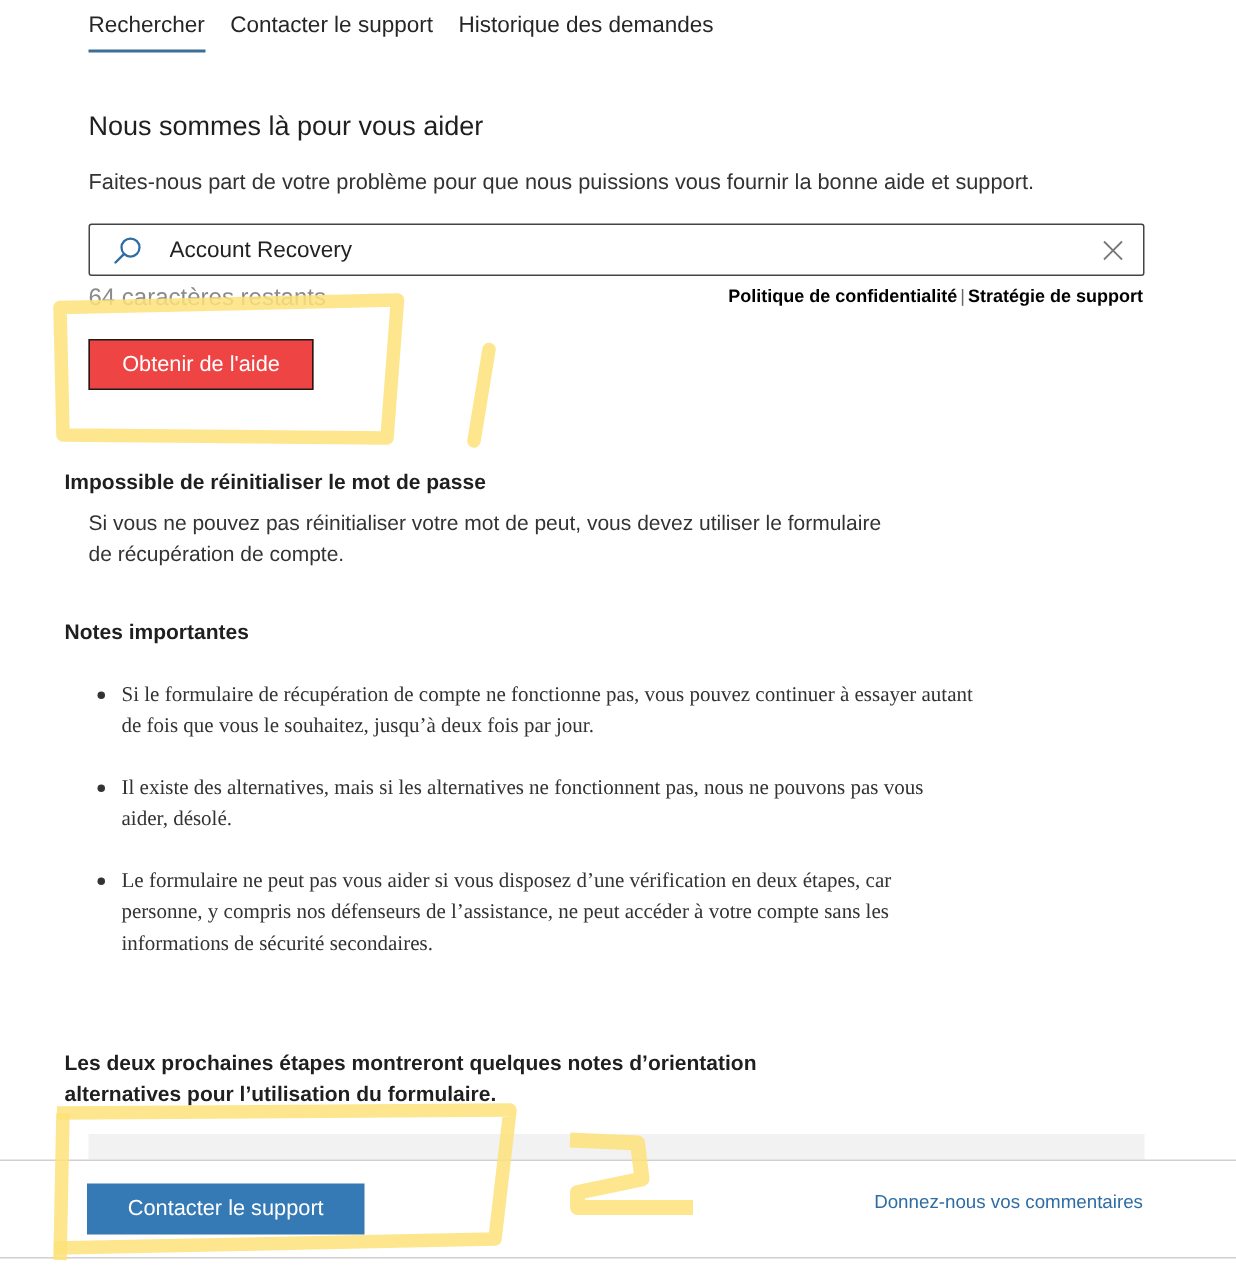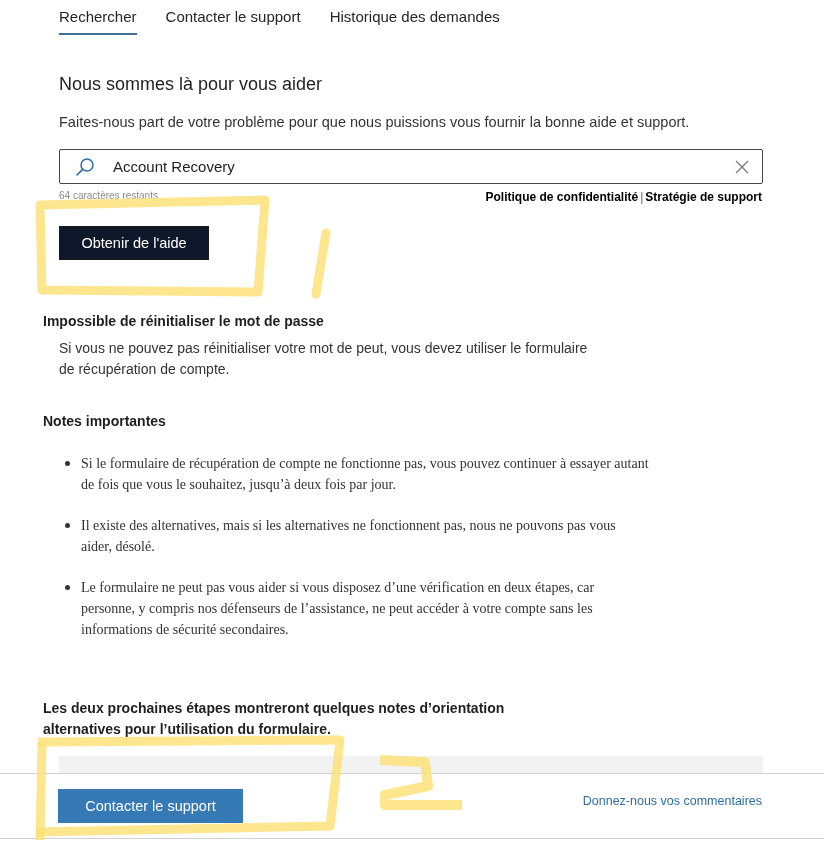--- a/index.html
+++ b/index.html
@@ -1,36 +1,36 @@
 <!DOCTYPE html>
 <html><head>
 <meta charset="utf-8">
 <style>
   * { box-sizing: border-box; margin: 0; padding: 0; }
   html, body { width: 824px; height: 843px; overflow: hidden; background: #ffffff; }
   body { font-family: "Liberation Sans", "DejaVu Sans", sans-serif; color: #262626; position: relative; }
 
-  .tabs { position: absolute; top: 0; left: 59px; display: flex; gap: 12px; height: 36px; }
+  .tabs { position: absolute; top: 0; left: 59px; display: flex; gap: 0; height: 36px; }
   .tab { font-size: 15px; color: #262626; padding-top: 8px; height: 36px; position: relative; cursor: pointer; margin-right: 17px; }
   .tab.active::after { content: ""; position: absolute; left: 0; right: 0; bottom: 1px; height: 2px; background: #3d6f96; }
 
   .title { position: absolute; top: 74px; left: 59px; font-size: 18px; color: #1f1f1f; font-weight: 400; }
   .subtitle { position: absolute; top: 114px; left: 59px; font-size: 14.5px; color: #333; }
 
   .search { position: absolute; top: 149px; left: 59px; width: 704px; height: 35px; border: 1px solid #444; border-radius: 2px; display: flex; align-items: center; gap: 11px; }
   .search .icon { width: 22px; height: 22px; margin-left: 14px; margin-right: 6px; display: flex; align-items: center; justify-content: center; }
   .search input { border: none; outline: none; font-family: "Liberation Sans", sans-serif; font-size: 15px; color: #222; flex: 1; background: transparent; }
   .search .clear { width: 20px; height: 20px; margin-right: 10px; display: flex; align-items: center; justify-content: center; cursor: pointer; }
 
-  .chars { position: absolute; top: 190px; left: 59px; font-size: 10px; color: #8a8a8a; }
+  .chars { position: absolute; top: 190px; left: 59px; font-size: 16px; color: #8a8a8a; }
   .links { position: absolute; top: 190px; right: 62px; font-size: 12px; color: #3d6f96; }
   .links a { color: #000000; text-decoration: none; cursor: pointer; font-weight: bold; }
   .links .sep { color: #666; margin: 0 2px; }
 
-  .btn-primary { position: absolute; top: 226px; left: 59px; width: 150px; height: 34px; background: #0f172a; border: 1px solid #1b1b1b; color: #fff; font-family: "Liberation Sans", sans-serif; font-size: 14.5px; cursor: pointer; }
+  .btn-primary { position: absolute; top: 226px; left: 59px; width: 150px; height: 34px; background: #ef4444; border: 1px solid #1b1b1b; color: #fff; font-family: "Liberation Sans", sans-serif; font-size: 14.5px; cursor: pointer; }
 
   .h-bold { position: absolute; left: 43px; font-size: 14px; font-weight: 700; color: #1f1f1f; }
   .para { position: absolute; left: 59px; font-size: 14px; color: #333; line-height: 21px; width: 540px; }
 
   .bullets { position: absolute; top: 453px; left: 59px; width: 590px; list-style: none; }
   .bullets li { position: relative; padding-left: 22px; font-size: 14px; line-height: 21px; color: #333; margin-bottom: 20px; font-family: Liberation Serif, serif; }
   .bullets li::before { content: ""; position: absolute; left: 6px; top: 8px; width: 5px; height: 5px; border-radius: 50%; background: #333; }
 
   .card { position: absolute; top: 756px; left: 59px; width: 704px; height: 40px; background: #f2f2f2; }
   .card .card-title { position: absolute; top: 14px; left: 22px; font-size: 14px; font-weight: 700; color: #333; }

